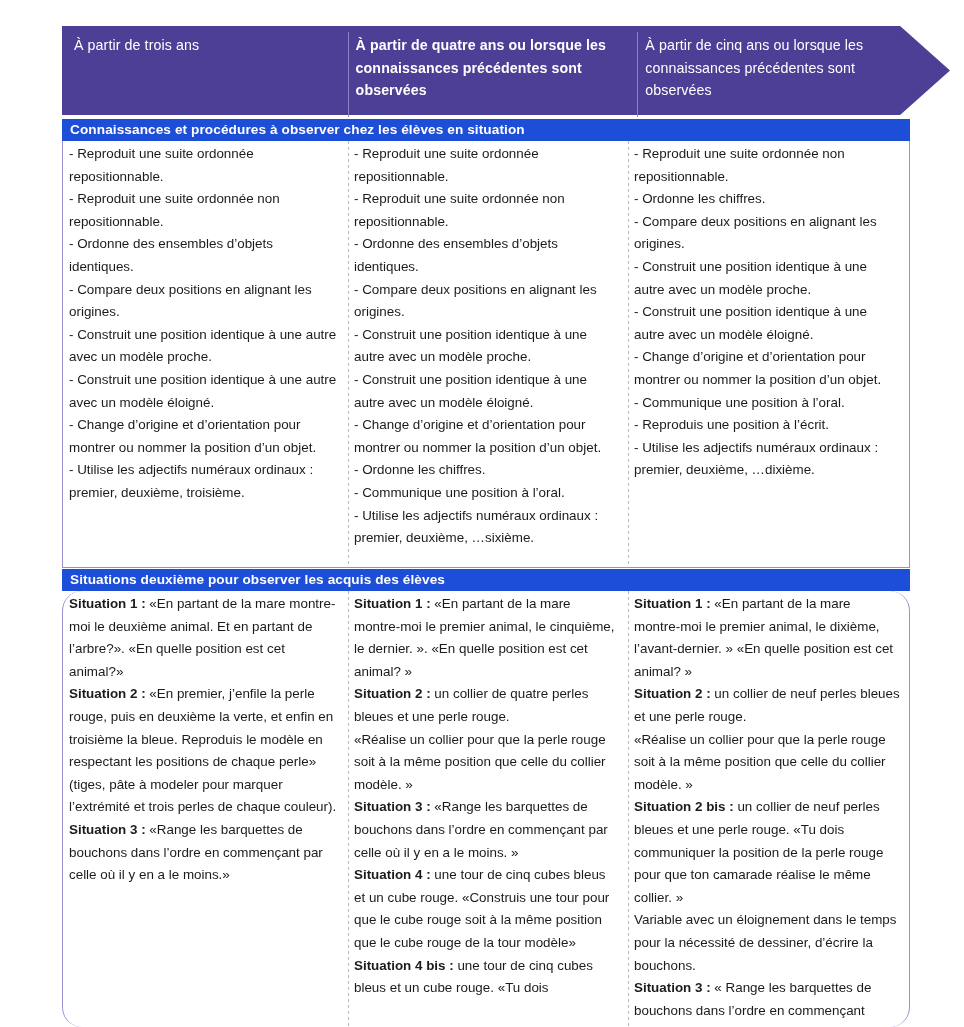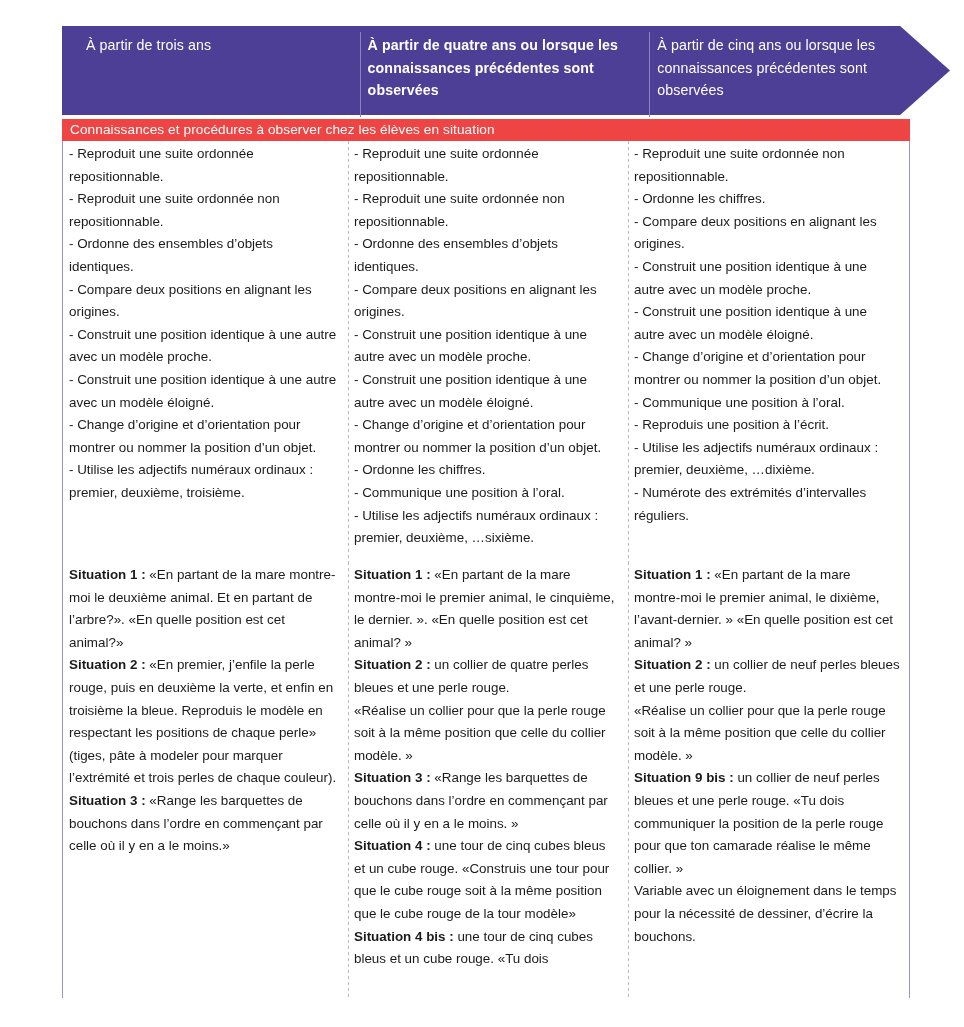--- a/index.html
+++ b/index.html
@@ -30,21 +30,21 @@
     width: 888px;
     height: 89px;
   }
   .header-arrow svg {
     position: absolute;
     inset: 0;
     display: block;
   }
   .header-cells {
     position: absolute;
-    left: 16px;
+    left: 4px;
     top: 0;
     width: 848px;
     height: 97px;
     display: flex;
   }
   .hcell {
     position: relative;
     box-sizing: border-box;
     padding: 8px 10px 0 8px;
     color: #ffffff;
@@ -63,23 +63,24 @@
     width: 1px;
     background: #8b82c0;
   }
 
   
   .banner {
     position: absolute;
     left: 62px;
     width: 848px;
     height: 23px;
-    background: #ef4444;
+    background: #1d4ed8;
     border-top: 1px solid #ffffff;
     box-sizing: border-box;
+    font-weight: bold;
   }
   .banner-label {
     color: #ffffff;
     font-size: 13.6px;
     line-height: 22px;
     padding-left: 8px;
     letter-spacing: .1px;
     white-space: nowrap;
   }
   #banner-1 { top: 118px; }
@@ -90,21 +91,21 @@
     position: absolute;
     left: 62px;
     width: 848px;
     display: flex;
     box-sizing: border-box;
     border-left: 1px solid #9b8fd0;
     border-right: 1px solid #9b8fd0;
     background: #ffffff;
   }
   #rowgrid-1 { top: 141px; height: 427px; border-bottom: 1px solid #9b8fd0; }
-  #rowgrid-2 { top: 562px; height: 436px; overflow: hidden; }
+  #rowgrid-2 { top: 591px; height: 436px; overflow: hidden; border-radius: 20px; }
 
   .cell {
     box-sizing: border-box;
     padding: 2px 9px 0 6px;
     font-size: 13.4px;
     line-height: 22.6px;
     color: #1b1b1b;
     position: relative;
     overflow: hidden;
   }
@@ -183,21 +184,20 @@
     <div class="cell c3">
         <p>- Reproduit une suite ordonnée non repositionnable.</p>
         <p>- Ordonne les chiffres.</p>
         <p>- Compare deux positions en alignant les origines.</p>
         <p>- Construit une position identique à une autre avec un modèle proche.</p>
         <p>- Construit une position identique à une autre avec un modèle éloigné.</p>
         <p>- Change d’origine et d’orientation pour montrer ou nommer la position d’un objet.</p>
         <p>- Communique une position à l’oral.</p>
         <p>- Reproduis une position à l’écrit.</p>
         <p>- Utilise les adjectifs numéraux ordinaux : premier, deuxième, …dixième.</p>
-        <p>- Numérote des extrémités d’intervalles réguliers.</p>
       </div>
   </div>
 
   <div class="banner" id="banner-2">
     <div class="banner-label">Situations deuxième pour observer les acquis des élèves</div>
   </div>
 
   <div class="rowgrid" id="rowgrid-2">
     <div class="cell c1">
         <p><b>Situation 1 :</b> «En partant de la mare montre-moi le deuxième animal. Et en partant de l’arbre?». «En quelle position est cet animal?»</p>
@@ -209,18 +209,19 @@
         <p><b>Situation 2 :</b> un collier de quatre perles bleues et une perle rouge.</p>
         <p>«Réalise un collier pour que la perle rouge soit à la même position que celle du collier modèle. »</p>
         <p><b>Situation 3 :</b> «Range les barquettes de bouchons dans l’ordre en commençant par celle où il y en a le moins. »</p>
         <p><b>Situation 4 :</b> une tour de cinq cubes bleus et un cube rouge. «Construis une tour pour que le cube rouge soit à la même position que le cube rouge de la tour modèle»</p>
         <p><b>Situation 4 bis :</b> une tour de cinq cubes bleus et un cube rouge. «Tu dois</p>
       </div>
     <div class="cell c3">
         <p><b>Situation 1 :</b> «En partant de la mare montre-moi le premier animal, le dixième, l’avant-dernier. » «En quelle position est cet animal? »</p>
         <p><b>Situation 2 :</b> un collier de neuf perles bleues et une perle rouge.</p>
         <p>«Réalise un collier pour que la perle rouge soit à la même position que celle du collier modèle. »</p>
-        <p><b>Situation 9 bis :</b> un collier de neuf perles bleues et une perle rouge. «Tu dois communiquer la position de la perle rouge pour que ton camarade réalise le même collier. »</p>
+        <p><b>Situation 2 bis :</b> un collier de neuf perles bleues et une perle rouge. «Tu dois communiquer la position de la perle rouge pour que ton camarade réalise le même collier. »</p>
         <p>Variable avec un éloignement dans le temps pour la nécessité de dessiner, d’écrire la bouchons.</p>
+        <p><b>Situation 3 :</b> « Range les barquettes de bouchons dans l’ordre en commençant</p>
       </div>
   </div>
 
 </div>
 
 </body></html>

